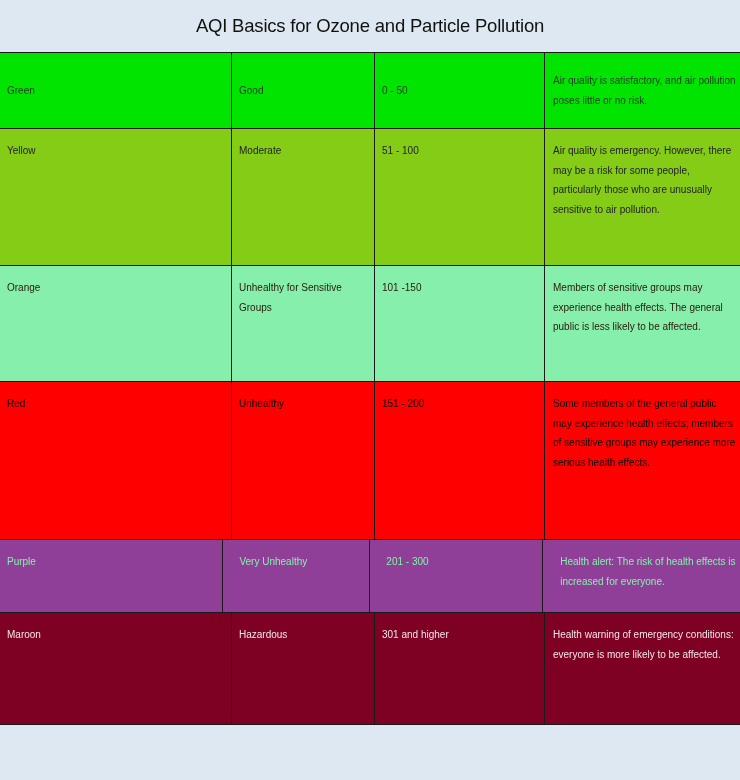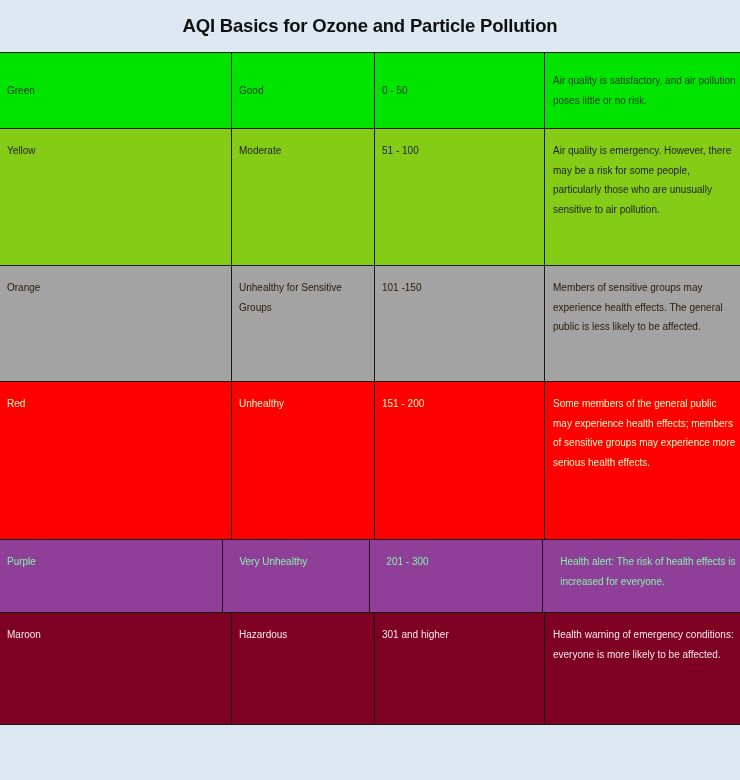--- a/index.html
+++ b/index.html
@@ -1,19 +1,19 @@
 <!DOCTYPE html>
 <html><head>
 <meta charset="utf-8">
 <style>
   html, body { margin: 0; padding: 0; }
   body { width: 740px; height: 780px; overflow: hidden; background: #dde8f2; font-family: "Liberation Sans", "DejaVu Sans", sans-serif; }
   .wrap { position: relative; width: 740px; height: 780px; }
   .title-bar { height: 53px; background: #dde8f2; border-bottom: 1.5px solid #1a1a1a; display: flex; align-items: center; justify-content: center; box-sizing: border-box; }
-  .title { font-size: 18.5px; font-weight: bold; color: #111; letter-spacing: -0.2px; text-align: right; }
+  .title { font-size: 18.5px; font-weight: normal; color: #111; letter-spacing: -0.2px; text-align: right; }
   .row { display: flex; box-sizing: border-box; border-bottom: 1px solid #1a1a1a; }
   .cell { box-sizing: border-box; padding: 12px 7px 6px 7px; font-size: 10px; line-height: 19.7px; border-right: 1px solid #1a1a1a; }
   .cell:last-child { border-right: none; }
   .c1 { width: 232px; } .c2 { width: 143px; } .c3 { width: 170px; } .c4 { width: 195px; padding-left: 8px; padding-right: 4px; }
   .head .cell { font-weight: bold; color: #111; padding-top: 11px; font-size: 13.8px; }
   .head { height: 54px; background: #dde8f2; }
   .vmid .cell { display: flex; align-items: center; padding-top: 0; padding-bottom: 0; }
 </style>
 </head>
 <body>
@@ -36,27 +36,27 @@
         <div class="cell c4">
           <span>Air quality is satisfactory, and air pollution poses little or no risk.</span>
         </div>
       </div>
       <div class="row" style="height: 137px; background: #84cc16; color: rgb(34, 34, 34);">
         <div class="cell c1"><span>Yellow</span></div>
         <div class="cell c2"><span>Moderate</span></div>
         <div class="cell c3"><span>51 - 100</span></div>
         <div class="cell c4"><span>Air quality is emergency. However, there may be a risk for some people, particularly those who are unusually sensitive to air pollution.</span></div>
       </div>
-      <div class="row" style="height: 116px; background: #a3a3a3; color: rgb(42, 26, 10);">
+      <div class="row" style="height: 116px; background: #86efac; color: rgb(42, 26, 10);">
         <div class="cell c1"><span>Orange</span></div>
         <div class="cell c2"><span>Unhealthy for Sensitive Groups</span></div>
         <div class="cell c3"><span>101 -150</span></div>
         <div class="cell c4"><span>Members of sensitive groups may experience health effects. The general public is less likely to be affected.</span></div>
       </div>
-      <div class="row" style="height: 158px; background: rgb(255, 0, 0); color: #fef9c3;">
+      <div class="row" style="height: 158px; background: rgb(255, 0, 0); color: #000000;">
         <div class="cell c1"><span>Red</span></div>
         <div class="cell c2"><span>Unhealthy</span></div>
         <div class="cell c3"><span>151 - 200</span></div>
         <div class="cell c4"><span>Some members of the general public may experience health effects; members of sensitive groups may experience more serious health effects.</span></div>
       </div>
       <div class="row" style="height: 73px; background: rgb(143, 63, 151); color: #86efac; gap: 9px;">
         <div class="cell c1"><span>Purple</span></div>
         <div class="cell c2"><span>Very Unhealthy</span></div>
         <div class="cell c3"><span>201 - 300</span></div>
         <div class="cell c4"><span>Health alert: The risk of health effects is increased for everyone.</span></div>

